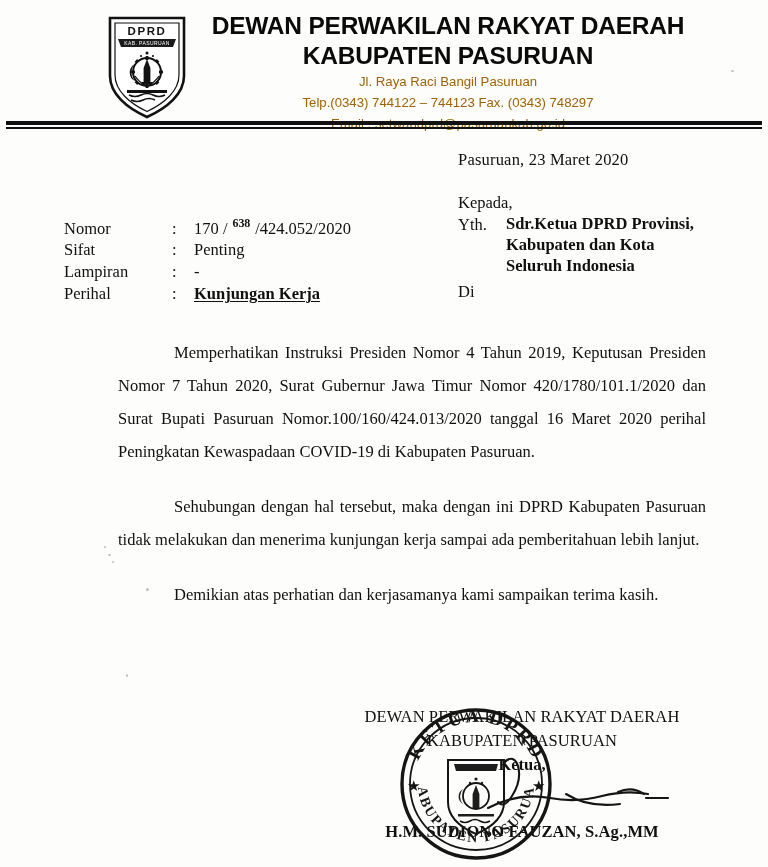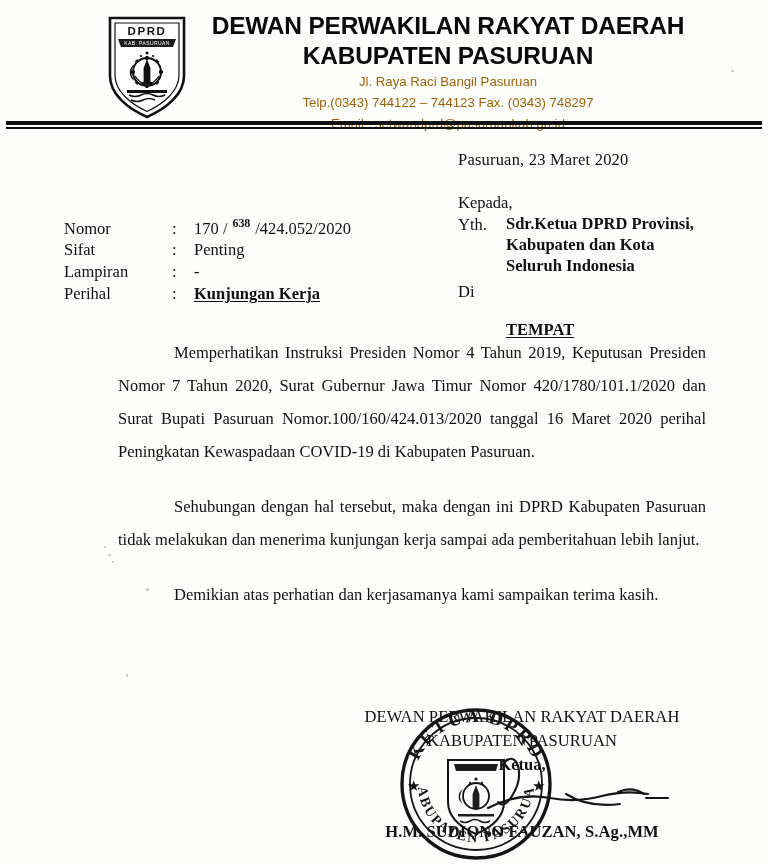--- a/index.html
+++ b/index.html
@@ -322,21 +322,20 @@
         <div>Sdr.Ketua DPRD Provinsi,</div>
         <div>Kabupaten dan Kota</div>
         <div>Seluruh Indonesia</div>
       </span>
     </div>
 
     <div class="addr-di-row">
       <span class="addr-di">Di</span>
     </div>
 
-    <div class="addr-tempat">TEMPAT</div>
   </div>
 
   <div class="body-copy">
     <p>Memperhatikan Instruksi Presiden Nomor 4 Tahun 2019, Keputusan Presiden Nomor 7 Tahun 2020, Surat Gubernur Jawa Timur Nomor 420/1780/101.1/2020 dan Surat Bupati Pasuruan Nomor.100/160/424.013/2020 tanggal 16 Maret 2020 perihal Peningkatan Kewaspadaan COVID-19 di Kabupaten Pasuruan.</p>
     <p>Sehubungan dengan hal tersebut, maka dengan ini DPRD Kabupaten Pasuruan tidak melakukan dan menerima kunjungan kerja sampai ada pemberitahuan lebih lanjut.</p>
     <p>Demikian atas perhatian dan kerjasamanya kami sampaikan terima kasih.</p>
   </div>
 
   <div class="sign-block">
     <div class="sign-org">DEWAN PERWAKILAN RAKYAT DAERAH</div>

